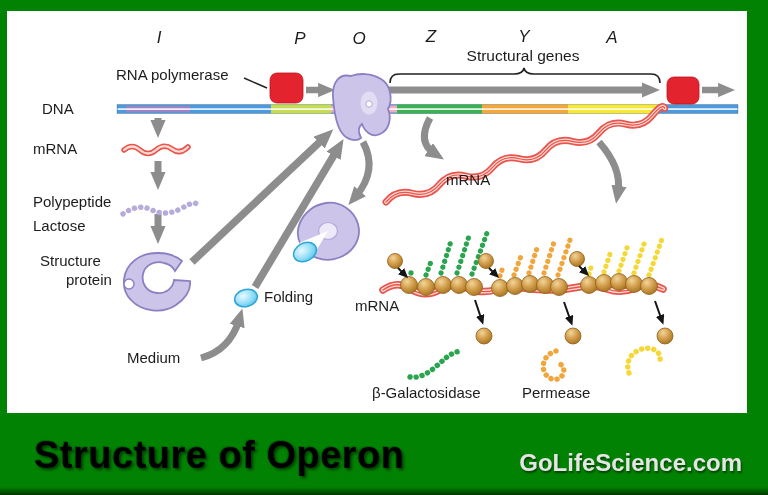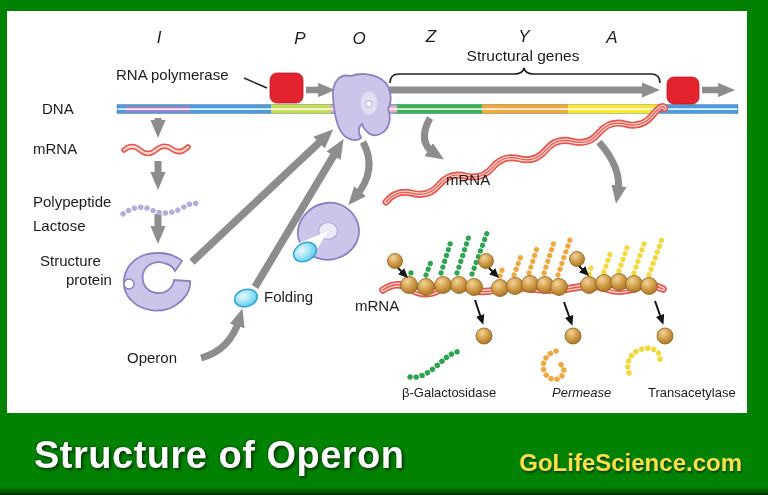--- a/index.html
+++ b/index.html
@@ -2,22 +2,22 @@
 <html><head>
 <meta charset="utf-8">
 <style>
   html,body{margin:0;padding:0;}
   body{font-family:"Liberation Sans",sans-serif;}
   .frame{position:relative;width:768px;height:495px;background:#028202;overflow:hidden;}
   .canvas{position:absolute;left:7px;top:11px;width:740px;height:402px;background:#ffffff;}
   .diagram-svg{position:absolute;left:0;top:0;width:768px;height:495px;}
   .lbl{position:absolute;color:#1c1c1c;font-size:15px;line-height:18px;white-space:nowrap;}
   .gene{font-style:italic;font-size:17px;transform:translateX(-50%);}
-  .prod{font-size:13px;margin-left:30px;}
-  .footer-title{position:absolute;left:34px;top:434px;color:#ffffff;font-size:38px;font-weight:bold;letter-spacing:.5px;text-shadow:2px 2px 3px rgba(0,0,0,.55),-1px -1px 1px rgba(0,0,0,.25);}
+  .prod{font-size:15px;}
+  .footer-title{position:absolute;left:34px;top:434px;color:#000000;font-size:38px;font-weight:bold;letter-spacing:.5px;text-shadow:2px 2px 3px rgba(0,0,0,.55),-1px -1px 1px rgba(0,0,0,.25);}
   .footer-site{position:absolute;right:26px;top:449px;font-size:24px;font-weight:bold;text-shadow:1px 2px 2px rgba(0,0,0,.5);}
   .bottom-shade{position:absolute;left:0;bottom:0;width:768px;height:8px;background:linear-gradient(to bottom,rgba(0,0,0,0),rgba(0,0,0,.6));}
 </style>
 </head>
 <body>
 
 <div class="frame" style="background: rgb(2, 130, 2);">
   <div class="canvas" style="background: rgb(255, 255, 255);"></div>
 
   <svg class="diagram-svg" viewBox="0 0 768 495" xmlns="http://www.w3.org/2000/svg">
@@ -188,25 +188,24 @@
   <div class="lbl" style="left:116px;top:66px;">RNA polymerase</div>
   <div class="lbl" style="left:523px;top:47px;transform:translateX(-50%);font-size:15.5px;">Structural genes</div>
 
   <div class="lbl" style="left:33px;top:100px;margin-left:9px;">DNA</div>
   <div class="lbl" style="left:33px;top:140px;">mRNA</div>
   <div class="lbl" style="left:33px;top:193px;">Polypeptide</div>
   <div class="lbl" style="left:33px;top:217px;">Lactose</div>
   <div class="lbl" style="left:40px;top:252px;">Structure</div>
   <div class="lbl" style="left:40px;top:271px;margin-left:26px;">protein</div>
   <div class="lbl" style="left:264px;top:288px;">Folding</div>
-  <div class="lbl" style="left:127px;top:349px;">Operon</div>
+  <div class="lbl" style="left:127px;top:349px;">Medium</div>
 
   <div class="lbl" style="left:446px;top:171px;">mRNA</div>
   <div class="lbl" style="left:355px;top:297px;">mRNA</div>
 
   <div class="lbl prod" style="left:372px;top:384px;">β-Galactosidase</div>
-  <div class="lbl prod" style="left:522px;top:384px;font-style:italic;">Permease</div>
-  <div class="lbl prod" style="left:618px;top:384px;">Transacetylase</div>
+  <div class="lbl prod" style="left:522px;top:384px;">Permease</div>
 
   <div class="footer-title">Structure of Operon</div>
-  <div class="footer-site" style="color: #fde047;">GoLifeScience.com</div>
+  <div class="footer-site" style="color: #e5e5e5;">GoLifeScience.com</div>
   <div class="bottom-shade"></div>
 </div>
 
 </body></html>

